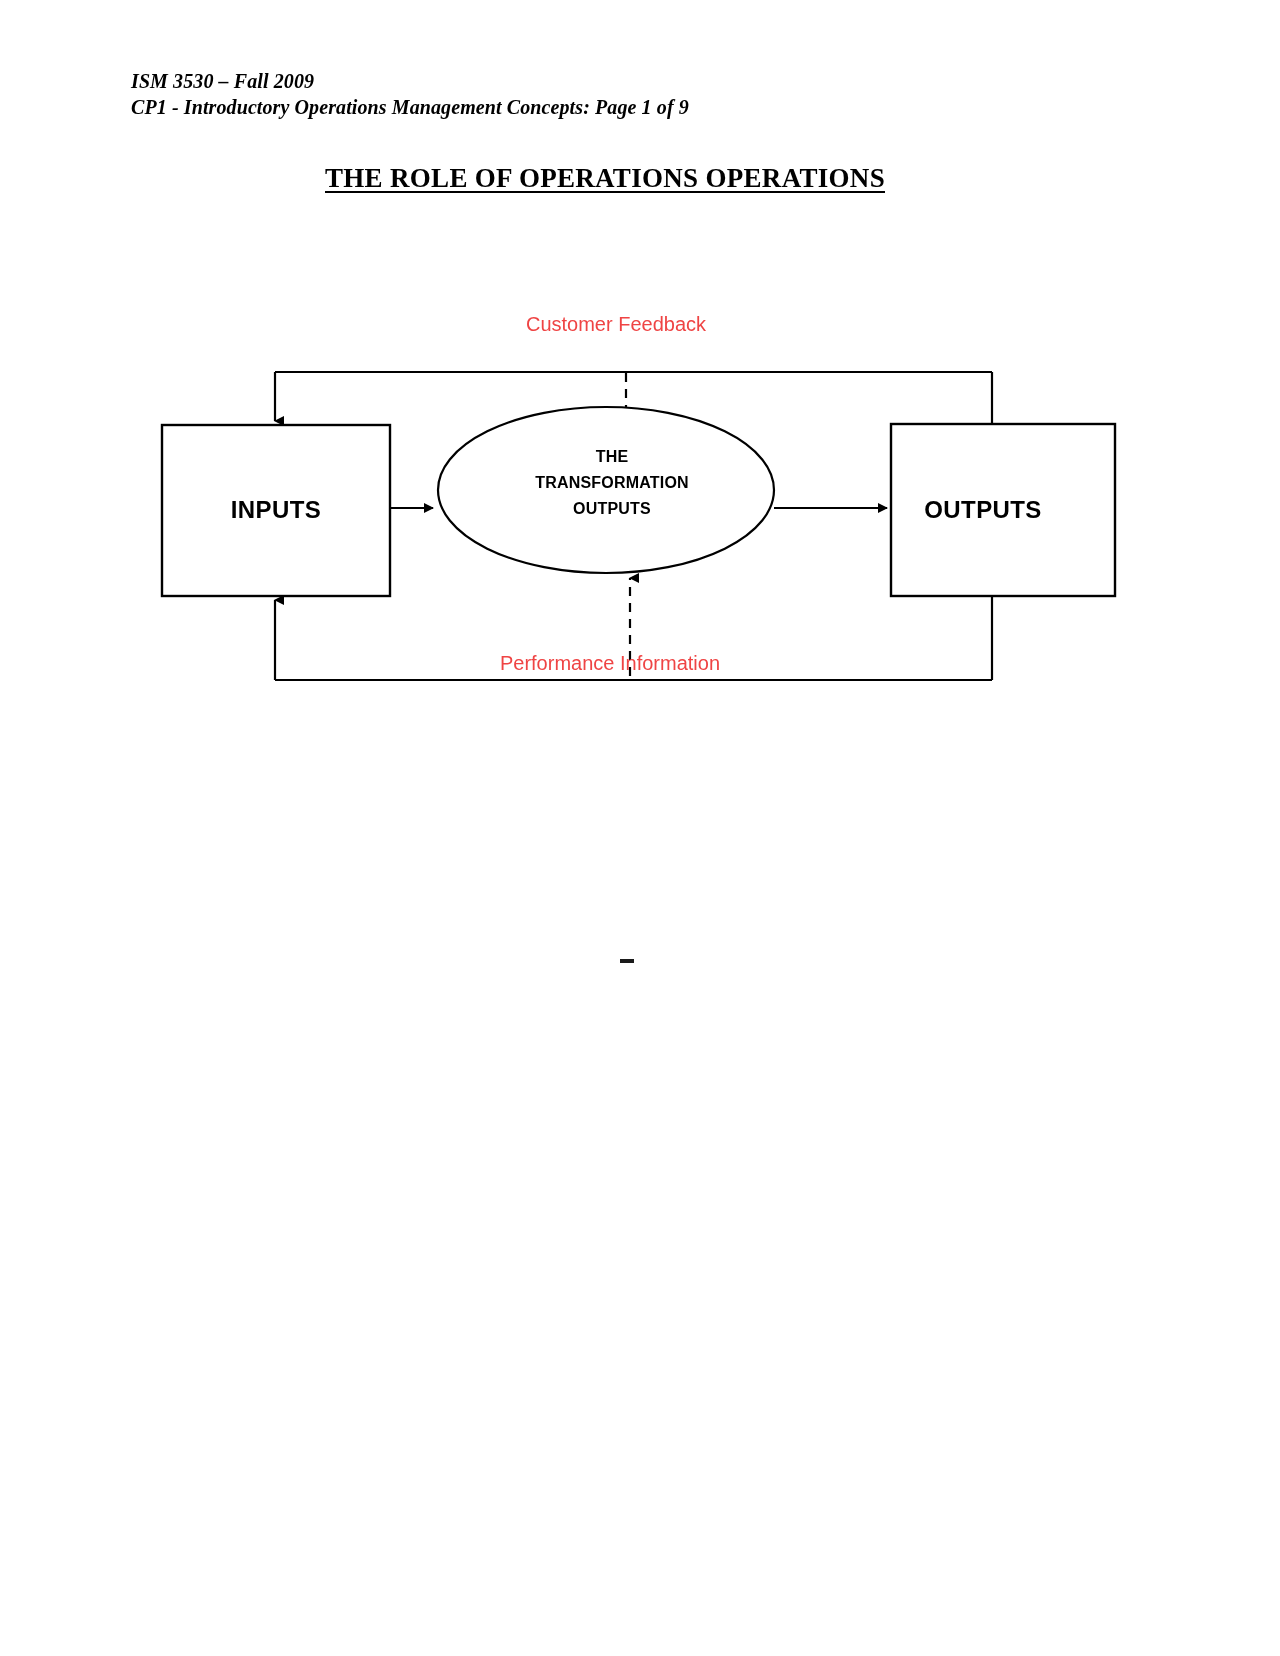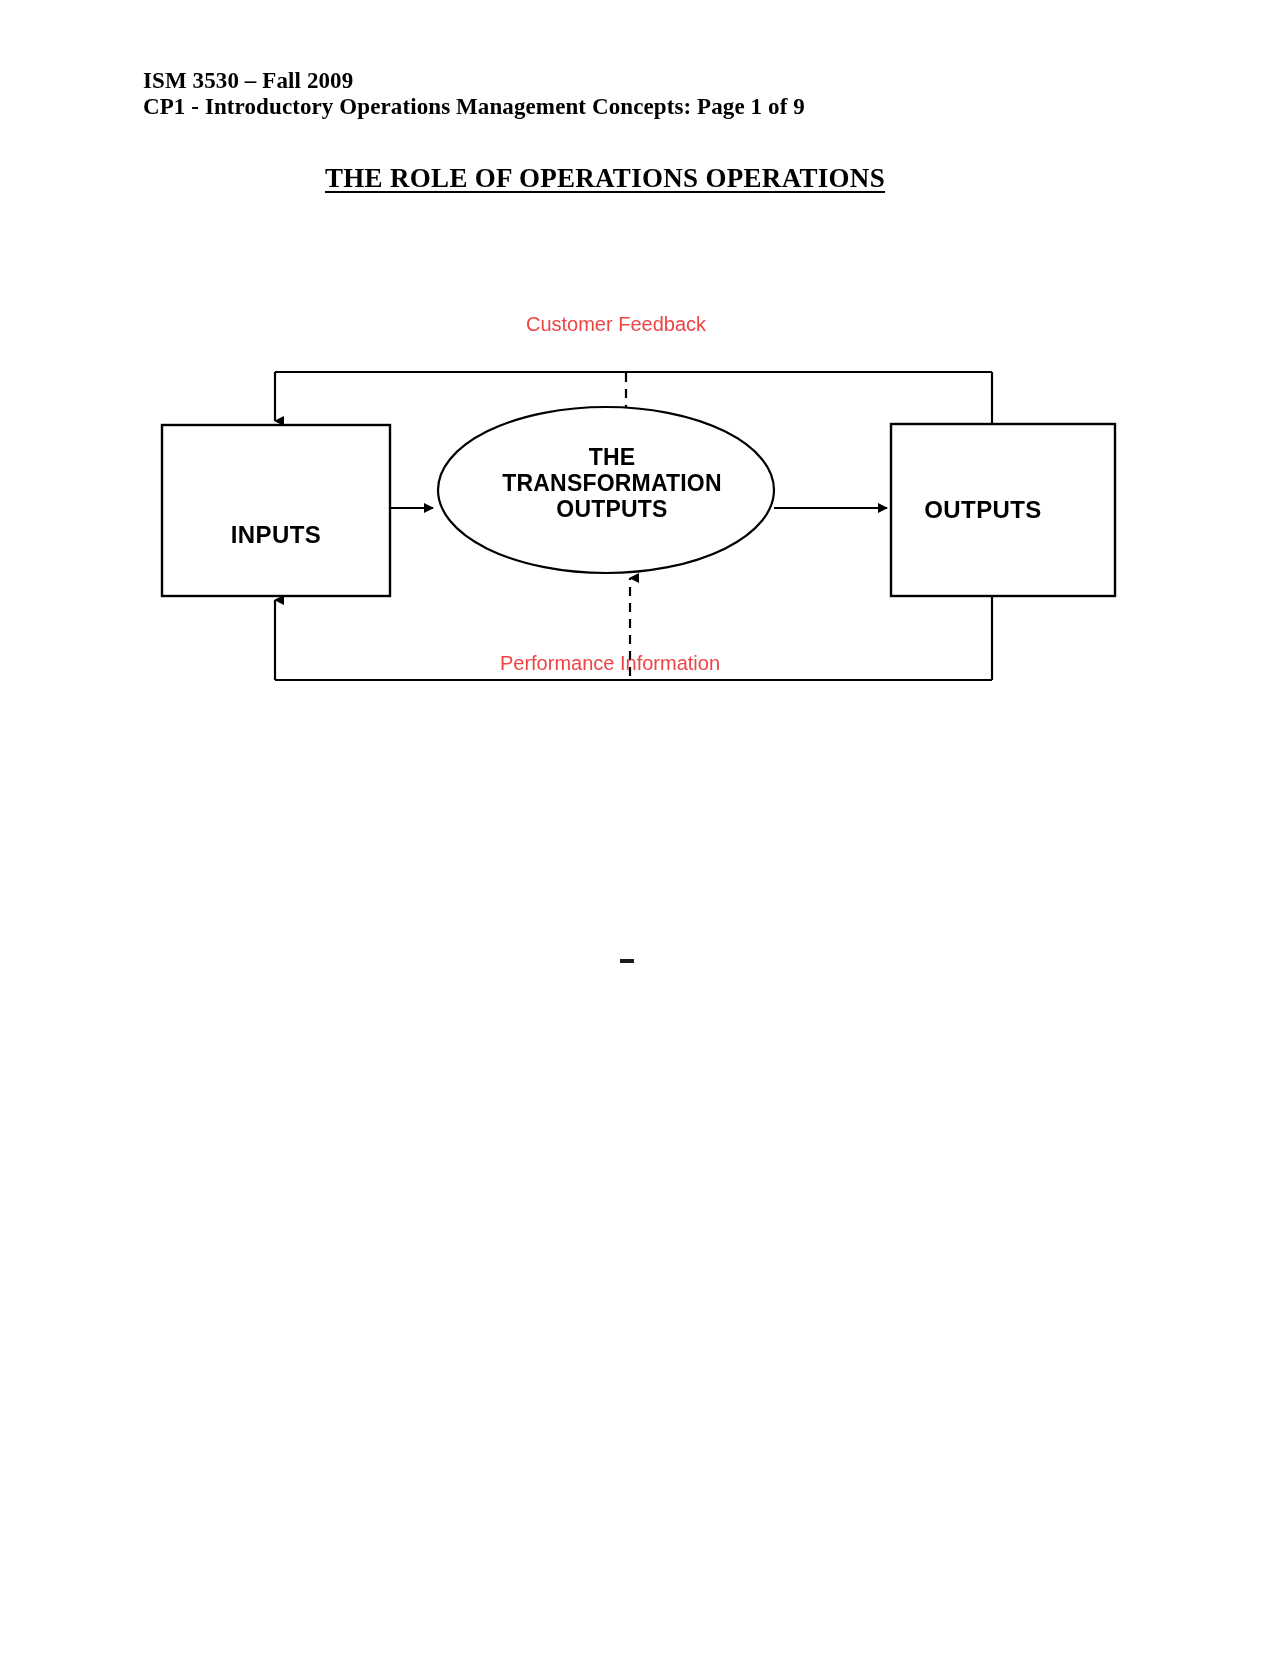--- a/index.html
+++ b/index.html
@@ -16,25 +16,26 @@
     position: relative;
     width: 1280px;
     height: 1656px;
     background: #ffffff;
     overflow: hidden;
   }
 
   
   #doc-header {
     position: absolute;
-    left: 143px;
+    left: 131px;
     top: 68px;
     font-family: "Liberation Serif", serif;
     font-weight: bold;
-    font-size: 23px;
+    font-style: italic;
+    font-size: 20px;
     line-height: 26px;
     letter-spacing: 0.1px;
     white-space: nowrap;
   }
   #doc-header .hdr-line { display: block; }
 
   
   #page-title {
     position: absolute;
     left: 0;
@@ -71,33 +72,32 @@
     font-size: 24px;
     text-align: center;
     white-space: nowrap;
     color: #000;
   }
   #label-inputs {
     left: 162px;
     top: 496px;
     width: 228px;
     letter-spacing: 0.4px;
-    margin-top: 25px;
   }
   #label-outputs {
     left: 891px;
     top: 496px;
     width: 184px;
     letter-spacing: 0.4px;
   }
   #label-transformation {
     left: 452px;
     top: 444px;
     width: 320px;
-    font-size: 23px;
+    font-size: 16px;
     line-height: 26px;
     letter-spacing: 0.2px;
   }
   #label-transformation .tline { display: block; }
 
   .flow-caption {
     position: absolute;
     font-family: "Liberation Sans", sans-serif;
     font-weight: normal;
     font-size: 20px;

